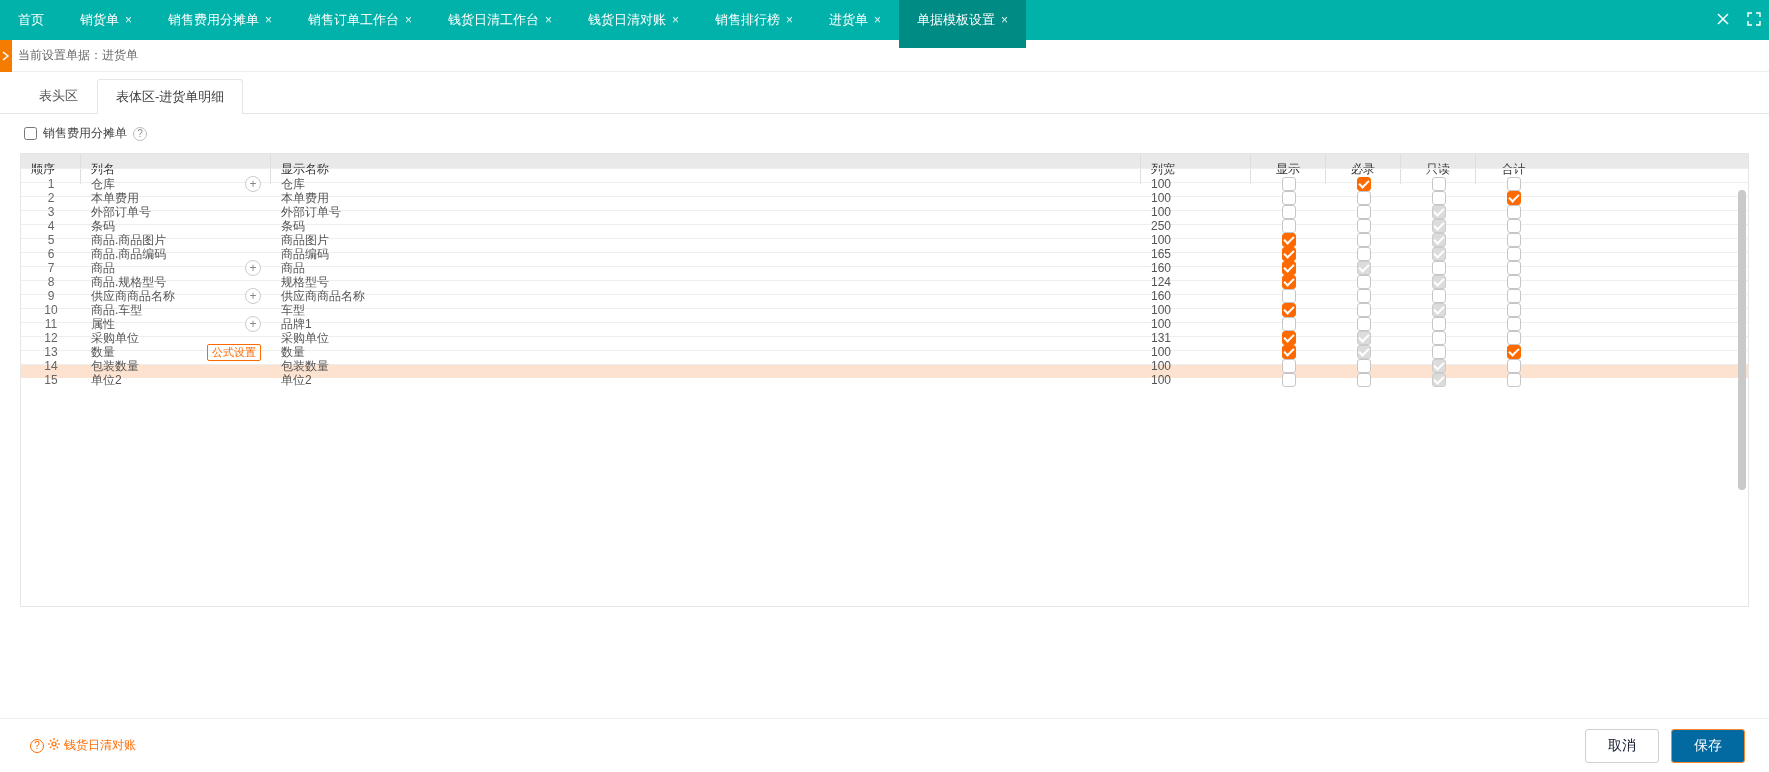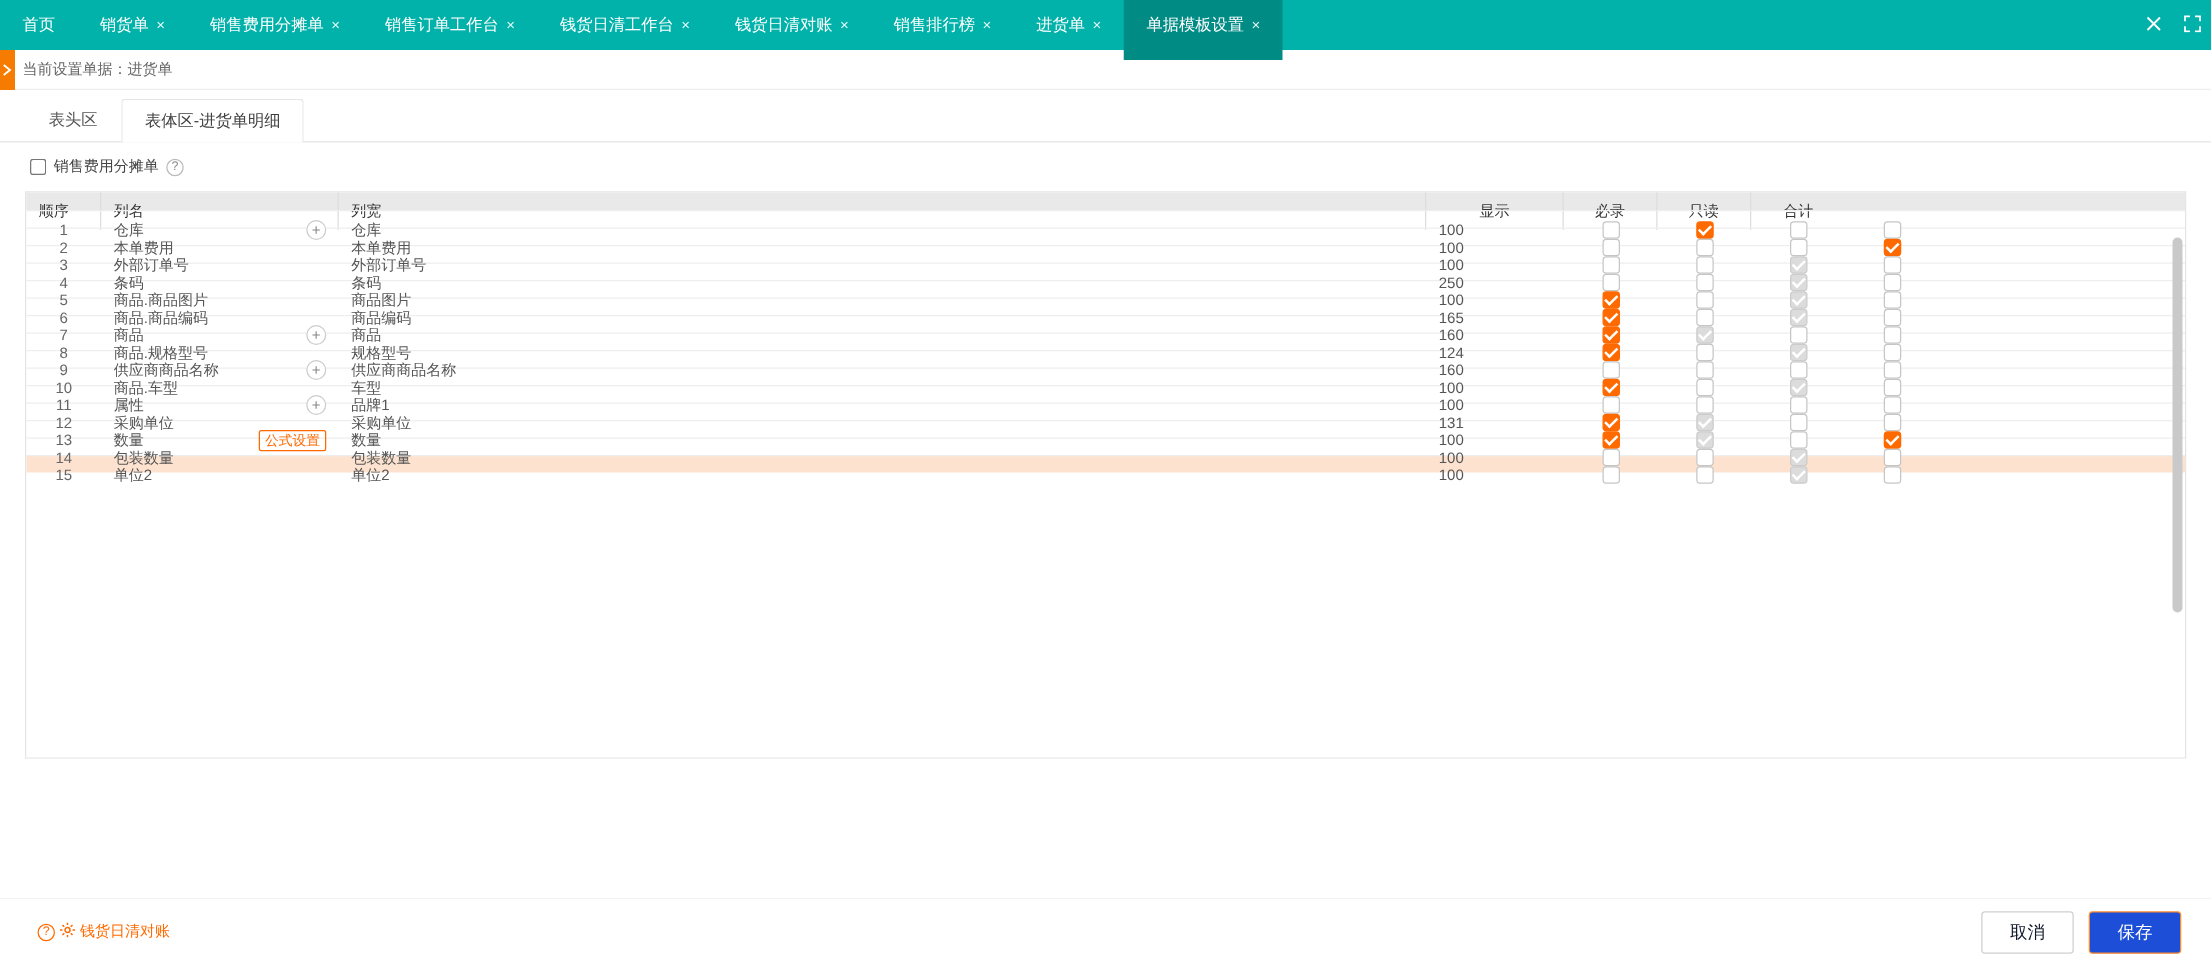--- a/index.html
+++ b/index.html
@@ -38,21 +38,21 @@
 .ck input:checked::after{content:"";position:absolute;left:3px;top:0px;width:4px;height:8px;border:solid #fff;border-width:0 2px 2px 0;transform:rotate(45deg)}
 .ck input:disabled{background:#f0f0f0;border-color:#ddd;cursor:not-allowed}
 .ck input:disabled:checked{background:#dcdcdc;border-color:#ccc}
 .ck input:disabled:checked::after{border-color:#fff}
 .scroll-track{position:absolute;right:23px;top:190px;width:8px;height:435px;background:transparent}
 .scroll-thumb{width:8px;height:300px;background:#c9c9c9;border-radius:4px}
 .footer{position:fixed;left:0;bottom:0;height:54px;width:1769px;border-top:1px solid #eee;display:flex;align-items:center;justify-content:space-between;padding:0 24px;background:#fff}
 .flink{display:flex;align-items:center;color:#ff6a00;font-size:12px;gap:4px;cursor:pointer}
 .btns{display:flex;gap:12px}
 .btn{height:34px;padding:0 22px;border-radius:3px;font-size:14px;cursor:pointer;border:1px solid #d0d0d0;background:#fff;color:#0f172a}
-.btn.primary{background:#1d4ed8;border-color:#ff8a2b;color:#fff}
+.btn.primary{background:#0369a1;border-color:#ff8a2b;color:#fff}
 .body-scroll{height:438px;overflow:hidden;position:relative}
 </style>
 </head>
 <body>
 
 <div class="top-tabs" id="topTabs">
   <div class="top-tab">首页</div>
     <div class="top-tab">销货单<span class="x">×</span></div>
     <div class="top-tab">销售费用分摊单<span class="x">×</span></div>
     <div class="top-tab">销售订单工作台<span class="x">×</span></div>
@@ -89,20 +89,21 @@
   <input type="checkbox" style="">
   <span>销售费用分摊单</span>
   <span class="help">?</span>
 </div>
 
 <div class="grid-wrap">
   <div class="grid">
     <div class="ghead">
       <div>顺序</div>
       <div>列名</div>
+      <div>显示名称</div>
       <div>列宽</div>
       <div style="justify-content:center">显示</div>
       <div style="justify-content:center">必录</div>
       <div style="justify-content:center">只读</div>
       <div style="justify-content:center">合计</div>
     </div>
     <div class="body-scroll" id="gridBody">
         <div class="grow">
           <div class="seq">1</div>
           <div class="colname">

